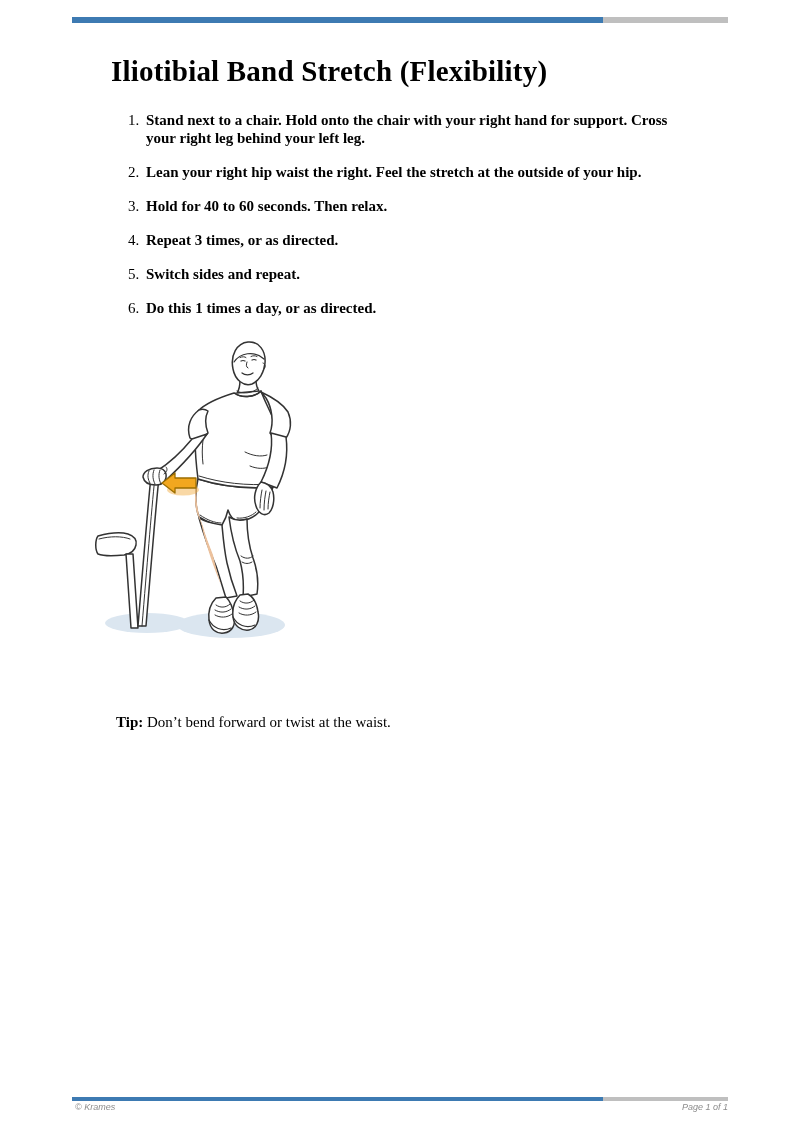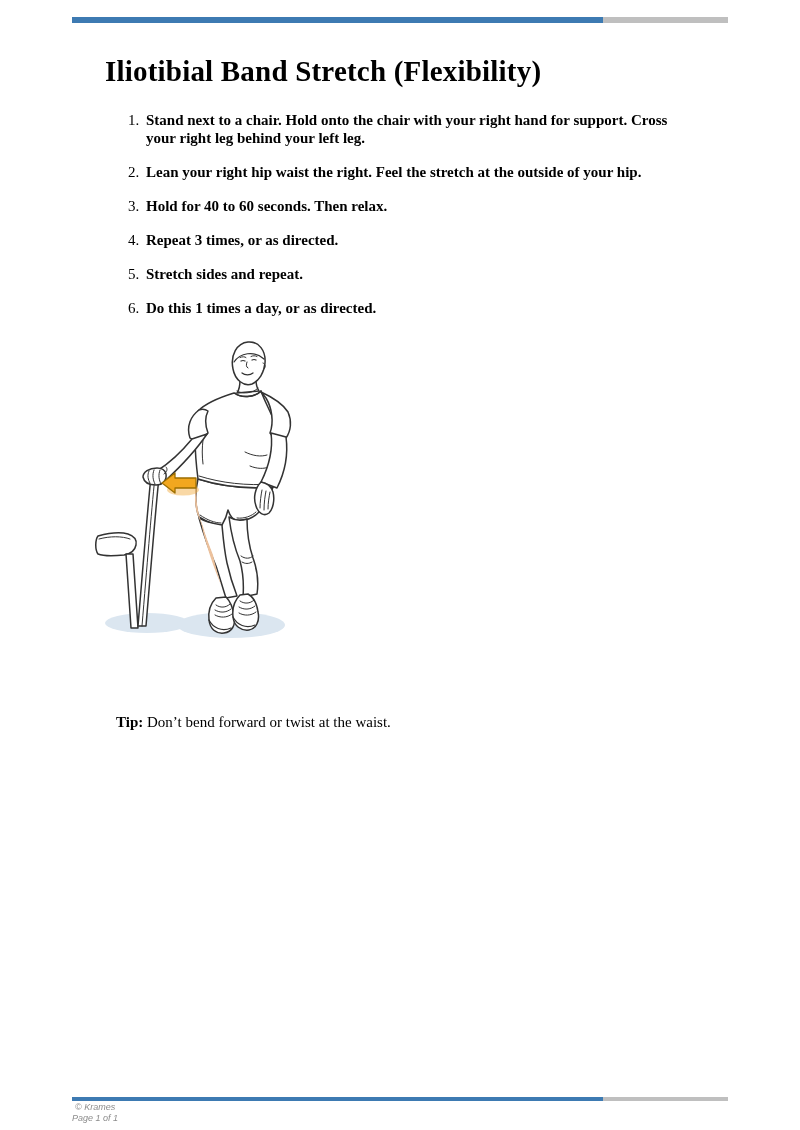--- a/index.html
+++ b/index.html
@@ -16,21 +16,21 @@
 
   
   .accent-bar { position:absolute; left:72px; width:656px; display:flex; }
   .accent-bar.top { top:17px; height:6px; }
   .accent-bar.bottom { top:1097px; height:4px; }
   .accent-bar .seg-blue { width:531px; background:#3d7ab2; }
   .accent-bar .seg-gray { flex:1; background:#bfbfbf; }
 
   
   h1.doc-title {
-    position:absolute; left:105px; top:54px; margin:0;
+    position:absolute; left:111px; top:54px; margin:0;
     font-size:29px; line-height:34px; font-weight:bold;
     letter-spacing:0.2px; white-space:nowrap;
   }
 
   
   ol.instructions {
     position:absolute; left:128px; top:112px; width:590px;
     margin:0; padding:0; list-style:none;
     font-size:15px; line-height:17.5px;
   }
@@ -43,21 +43,21 @@
 
   
   p.tip { position:absolute; left:104px; top:701px; margin:12px; font-size:15px; line-height:18px; }
   p.tip b { font-weight:bold; }
 
   
   .footer-row {
     position:absolute; left:72px; top:1102px; width:656px;
     display:flex; justify-content:space-between; align-items:flex-start;
     font-family:"Liberation Sans", sans-serif; font-style:italic;
-    font-size:9px; color:#8c8c8c; line-height:11px;flex-direction:column;
+    font-size:9px; color:#8c8c8c; line-height:11px;
   }
   .footer-row .copy { padding-left:3px; }
 </style>
 </head>
 <body>
 
 <div class="page">
 
   <div class="accent-bar top">
     <div class="seg-blue"></div>
@@ -79,21 +79,21 @@
     <li>
       <span class="num">3.</span>
       <span class="line">Hold for 40 to 60 seconds. Then relax.</span>
     </li>
     <li>
       <span class="num">4.</span>
       <span class="line">Repeat 3 times, or as directed.</span>
     </li>
     <li>
       <span class="num">5.</span>
-      <span class="line">Stretch sides and repeat.</span>
+      <span class="line">Switch sides and repeat.</span>
     </li>
     <li>
       <span class="num">6.</span>
       <span class="line">Do this 1 times a day, or as directed.</span>
     </li>
   </ol>
 
   <div class="figure-wrap">
     <svg viewBox="0 0 210 310" width="210" height="310">
       <g fill="none" stroke="#333" stroke-width="1.5" stroke-linecap="round" stroke-linejoin="round">

